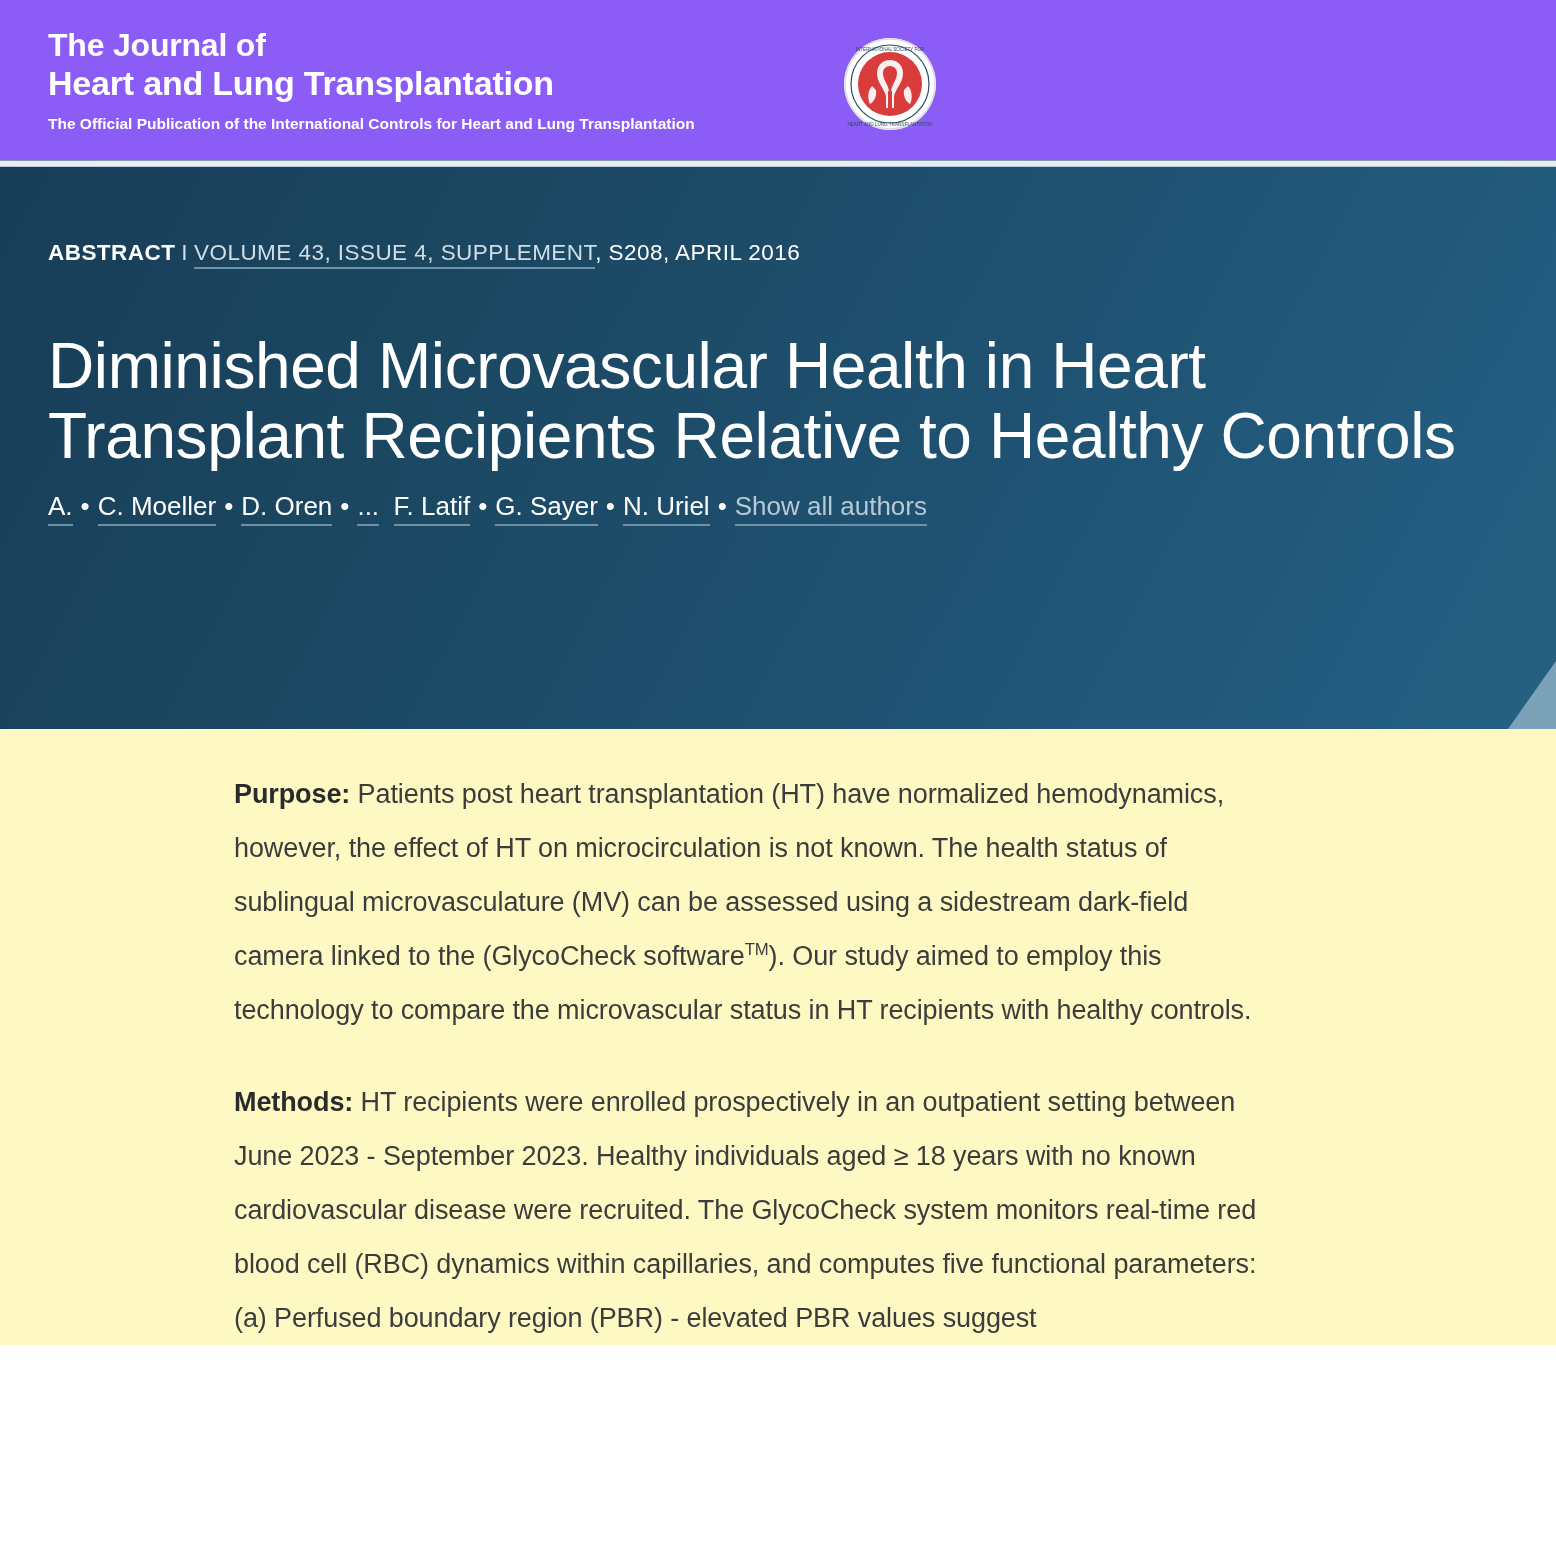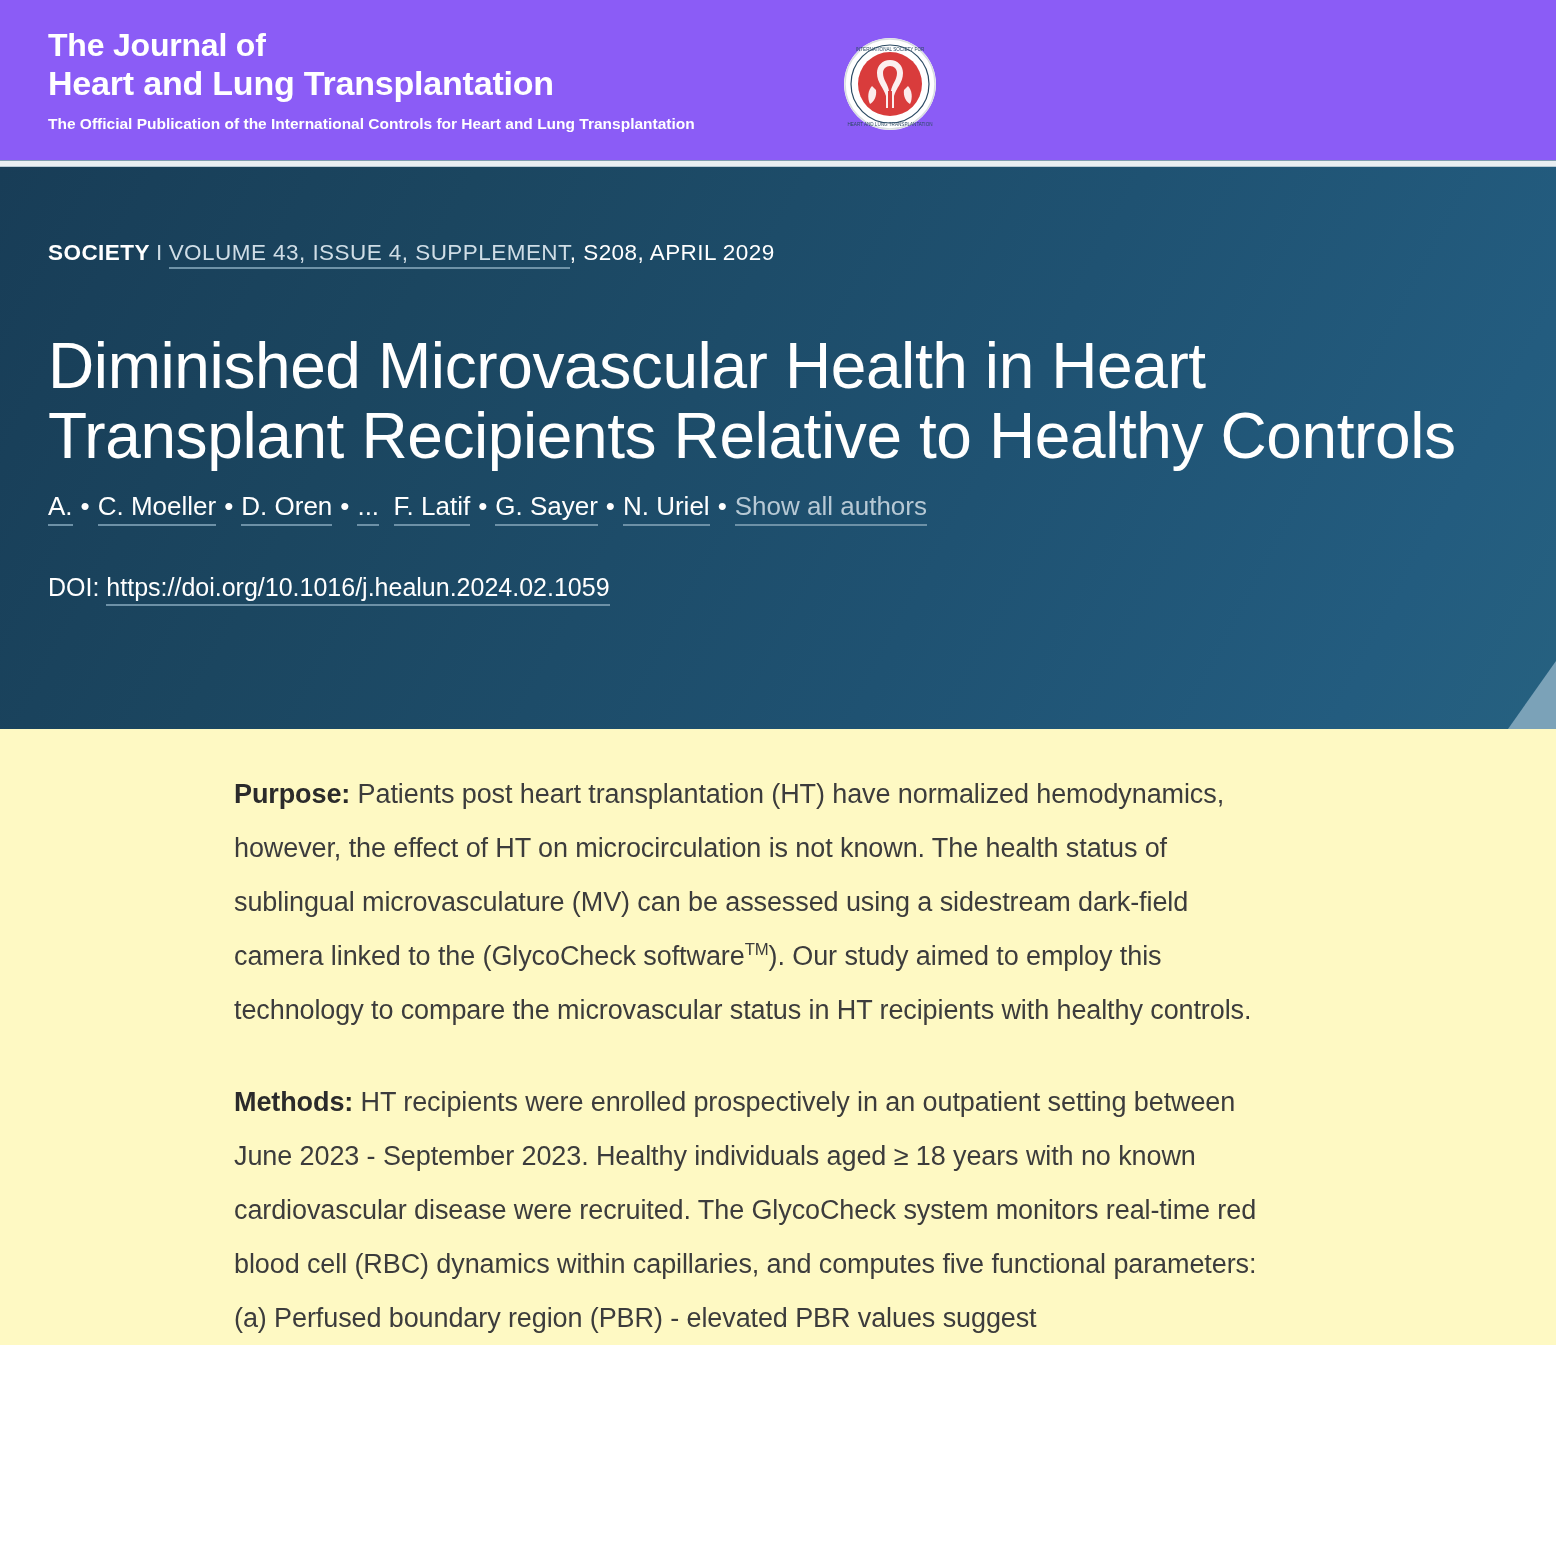--- a/index.html
+++ b/index.html
@@ -212,32 +212,29 @@
       <text x="48" y="90" font-size="4.6" fill="#2b4a63" text-anchor="middle" font-family="Liberation Sans, sans-serif">HEART AND LUNG TRANSPLANTATION</text>
     </svg>
   </div>
 </header>
 
 <div class="mast-divider"></div>
 
 <section class="hero">
 
   <div class="breadcrumb">
-    <span class="crumb-label">SOCIETY</span><span class="crumb-sep">I</span><a class="crumb-link" href="#">VOLUME 43, ISSUE 4, SUPPLEMENT</a><span class="crumb-tail">, S208, APRIL 2029</span>
+    <span class="crumb-label">ABSTRACT</span><span class="crumb-sep">I</span><a class="crumb-link" href="#">VOLUME 43, ISSUE 4, SUPPLEMENT</a><span class="crumb-tail">, S208, APRIL 2016</span>
   </div>
 
   <h1 class="hero-title">Diminished Microvascular Health in Heart Transplant Recipients Relative to Healthy Controls</h1>
 
   <div class="authors">
     <a class="author" href="#">A.</a><span class="dot">•</span><a class="author" href="#">C. Moeller</a><span class="dot">•</span><a class="author" href="#">D. Oren</a><span class="dot">•</span><span class="ellipsis">...</span>&nbsp;&nbsp;<a class="author" href="#">F. Latif</a><span class="dot">•</span><a class="author" href="#">G. Sayer</a><span class="dot">•</span><a class="author" href="#">N. Uriel</a><span class="dot">•</span><a class="showall" href="#">Show all authors</a>
   </div>
 
-  <div class="doi-line">
-    <span>DOI:</span>&nbsp;<a class="doi-link" href="#">https://doi.org/10.1016/j.healun.2024.02.1059</a>
-  </div>
 
   <div class="hero-corner"></div>
 </section>
 
 <main class="article-body">
   <div class="abstract-col">
 
     <p><span class="sec-label">Purpose:</span><span> Patients post heart transplantation (HT) have normalized hemodynamics, however, the effect of HT on microcirculation is not known. The health status of sublingual microvasculature (MV) can be assessed using a sidestream dark-field camera linked to the (GlycoCheck software</span><sup>TM</sup><span>). Our study aimed to employ this technology to compare the microvascular status in HT recipients with healthy controls.</span></p>
 
     <p><span class="sec-label">Methods:</span><span> HT recipients were enrolled prospectively in an outpatient setting between June 2023 - September 2023. Healthy individuals aged ≥ 18 years with no known cardiovascular disease were recruited. The GlycoCheck system monitors real-time red blood cell (RBC) dynamics within capillaries, and computes five functional parameters: (a) Perfused boundary region (PBR) - elevated PBR values suggest</span></p>

